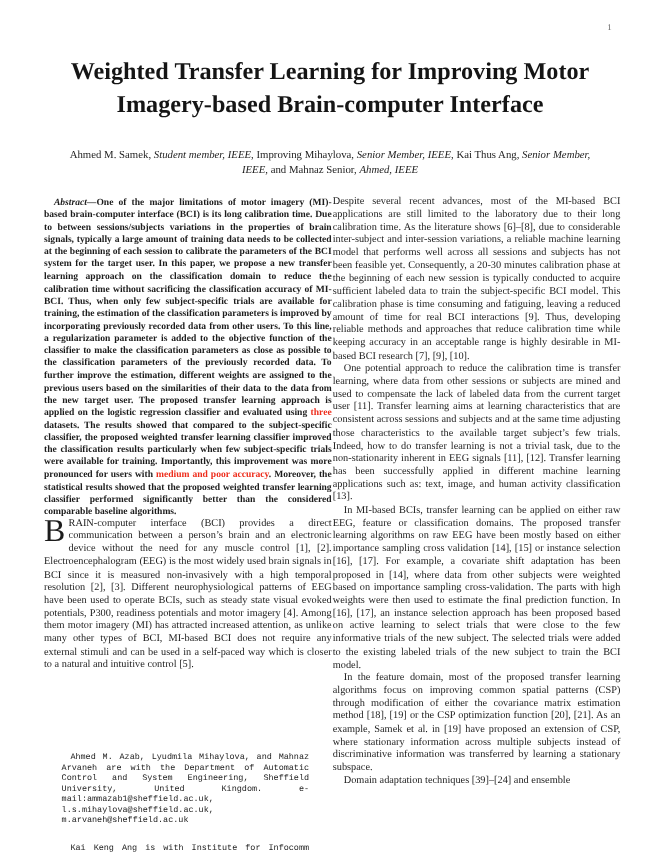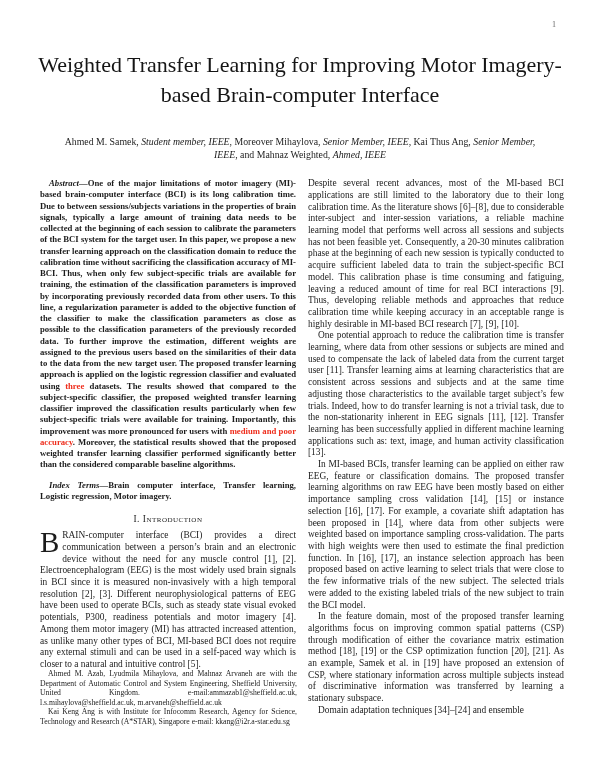--- a/index.html
+++ b/index.html
@@ -10,31 +10,31 @@
     font-family:"Liberation Serif","DejaVu Serif",serif;
     color:#1c1c1c;
     overflow:hidden;
   }
   .page-number{
     position:absolute;top:20px;right:44px;
     font-size:8px;color:#666;
   }
   .title{
     margin:50px 30px 0;
-    font-size:22px;line-height:30px;font-weight:400;
+    font-size:22px;line-height:30px;font-weight:700;
     text-align:center;color:#151515;
   }
   .authors{
     margin:26px auto 0;max-width:474px;
     font-size:9.8px;line-height:12.6px;text-align:center;
     color:#1c1c1c;
   }
   .authors .it{font-style:italic;}
   .columns{
-    display:flex;gap:12px;
+    display:flex;gap:1px;
     margin:17px 36px 0 40px;
   }
   .col{flex:1;min-width:0;}
   .abstract, .index-terms{
     margin:0;
     font-size:8.7px;line-height:11.25px;
     font-weight:700;text-align:justify;
     text-indent:9px;
   }
   .abstract .lbl, .index-terms .lbl{font-style:italic;font-weight:700;}
@@ -56,53 +56,51 @@
     float:left;
     font-size:29px;line-height:22.5px;
     padding:1px 3px 0 0;
     font-weight:400;
   }
   .footnote{
     position:absolute;left:40px;top:669px;width:257px;
     font-size:7.7px;line-height:9.55px;
     text-align:justify;color:#222;
   }
-  .footnote p{margin:0;text-indent:8px;}
+  .footnote p{margin:16px;text-indent:8px;font-family:Liberation Mono, monospace;}
 </style>
 </head>
 <body>
 
 <div class="page">
 
   <div class="page-number">1</div>
 
   <h1 class="title">Weighted Transfer Learning for Improving Motor Imagery-based Brain-computer Interface</h1>
 
   <div class="authors">
-    <span>Ahmed M. Samek, </span><span class="it">Student member, IEEE</span><span>, Moreover Mihaylova, </span><span class="it">Senior Member, IEEE</span><span>, Kai Thus Ang, </span><span class="it">Senior Member, IEEE</span><span>, and Mahnaz Weighted, </span><span class="it">Ahmed, IEEE</span>
+    <span>Ahmed M. Samek, </span><span class="it">Student member, IEEE</span><span>, Improving Mihaylova, </span><span class="it">Senior Member, IEEE</span><span>, Kai Thus Ang, </span><span class="it">Senior Member, IEEE</span><span>, and Mahnaz Senior, </span><span class="it">Ahmed, IEEE</span>
   </div>
 
   <div class="columns">
 
     <div class="col">
       <p class="abstract"><span class="lbl">Abstract—</span><span>One of the major limitations of motor imagery (MI)-based brain-computer interface (BCI) is its long calibration time. Due to between sessions/subjects variations in the properties of brain signals, typically a large amount of training data needs to be collected at the beginning of each session to calibrate the parameters of the BCI system for the target user. In this paper, we propose a new transfer learning approach on the classification domain to reduce the calibration time without sacrificing the classification accuracy of MI-BCI. Thus, when only few subject-specific trials are available for training, the estimation of the classification parameters is improved by incorporating previously recorded data from other users. To this line, a regularization parameter is added to the objective function of the classifier to make the classification parameters as close as possible to the classification parameters of the previously recorded data. To further improve the estimation, different weights are assigned to the previous users based on the similarities of their data to the data from the new target user. The proposed transfer learning approach is applied on the logistic regression classifier and evaluated using </span><span class="hl" style="color: rgb(238, 45, 28);">three</span><span> datasets. The results showed that compared to the subject-specific classifier, the proposed weighted transfer learning classifier improved the classification results particularly when few subject-specific trials were available for training. Importantly, this improvement was more pronounced for users with </span><span class="hl" style="color: rgb(238, 45, 28);">medium and poor accuracy</span><span>. Moreover, the statistical results showed that the proposed weighted transfer learning classifier performed significantly better than the considered comparable baseline algorithms.</span></p>
 
-      <p class="index-terms"><span class="lbl">Index Terms—</span><span>Brain computer interface, Transfer learning, Logistic regression, Motor imagery.</span></p>
 
-      <h2 class="section-heading">I. Introduction</h2>
 
       <p class="body-par first"><span class="dropcap">B</span><span>RAIN-computer interface (BCI) provides a direct communication between a person’s brain and an electronic device without the need for any muscle control [1], [2]. Electroencephalogram (EEG) is the most widely used brain signals in BCI since it is measured non-invasively with a high temporal resolution [2], [3]. Different neurophysiological patterns of EEG have been used to operate BCIs, such as steady state visual evoked potentials, P300, readiness potentials and motor imagery [4]. Among them motor imagery (MI) has attracted increased attention, as unlike many other types of BCI, MI-based BCI does not require any external stimuli and can be used in a self-paced way which is closer to a natural and intuitive control [5].</span></p>
     </div>
 
     <div class="col">
       <p class="body-par first">Despite several recent advances, most of the MI-based BCI applications are still limited to the laboratory due to their long calibration time. As the literature shows [6]–[8], due to considerable inter-subject and inter-session variations, a reliable machine learning model that performs well across all sessions and subjects has not been feasible yet. Consequently, a 20-30 minutes calibration phase at the beginning of each new session is typically conducted to acquire sufficient labeled data to train the subject-specific BCI model. This calibration phase is time consuming and fatiguing, leaving a reduced amount of time for real BCI interactions [9]. Thus, developing reliable methods and approaches that reduce calibration time while keeping accuracy in an acceptable range is highly desirable in MI-based BCI research [7], [9], [10].</p>
       <p class="body-par">One potential approach to reduce the calibration time is transfer learning, where data from other sessions or subjects are mined and used to compensate the lack of labeled data from the current target user [11]. Transfer learning aims at learning characteristics that are consistent across sessions and subjects and at the same time adjusting those characteristics to the available target subject’s few trials. Indeed, how to do transfer learning is not a trivial task, due to the non-stationarity inherent in EEG signals [11], [12]. Transfer learning has been successfully applied in different machine learning applications such as: text, image, and human activity classification [13].</p>
       <p class="body-par">In MI-based BCIs, transfer learning can be applied on either raw EEG, feature or classification domains. The proposed transfer learning algorithms on raw EEG have been mostly based on either importance sampling cross validation [14], [15] or instance selection [16], [17]. For example, a covariate shift adaptation has been proposed in [14], where data from other subjects were weighted based on importance sampling cross-validation. The parts with high weights were then used to estimate the final prediction function. In [16], [17], an instance selection approach has been proposed based on active learning to select trials that were close to the few informative trials of the new subject. The selected trials were added to the existing labeled trials of the new subject to train the BCI model.</p>
       <p class="body-par">In the feature domain, most of the proposed transfer learning algorithms focus on improving common spatial patterns (CSP) through modification of either the covariance matrix estimation method [18], [19] or the CSP optimization function [20], [21]. As an example, Samek et al. in [19] have proposed an extension of CSP, where stationary information across multiple subjects instead of discriminative information was transferred by learning a stationary subspace.</p>
-      <p class="body-par">Domain adaptation techniques [34]–[24] and ensemble</p>
+      <p class="body-par">Domain adaptation techniques [39]–[24] and ensemble</p>
     </div>
 
   </div>
 
   <div class="footnote">
     <p>Ahmed M. Azab, Lyudmila Mihaylova, and Mahnaz Arvaneh are with the Department of Automatic Control and System Engineering, Sheffield University, United Kingdom. e-mail:ammazab1@sheffield.ac.uk, l.s.mihaylova@sheffield.ac.uk, m.arvaneh@sheffield.ac.uk</p>
     <p>Kai Keng Ang is with Institute for Infocomm Research, Agency for Science, Technology and Research (A*STAR), Singapore e-mail: kkang@i2r.a-star.edu.sg</p>
   </div>
 
 </div>

